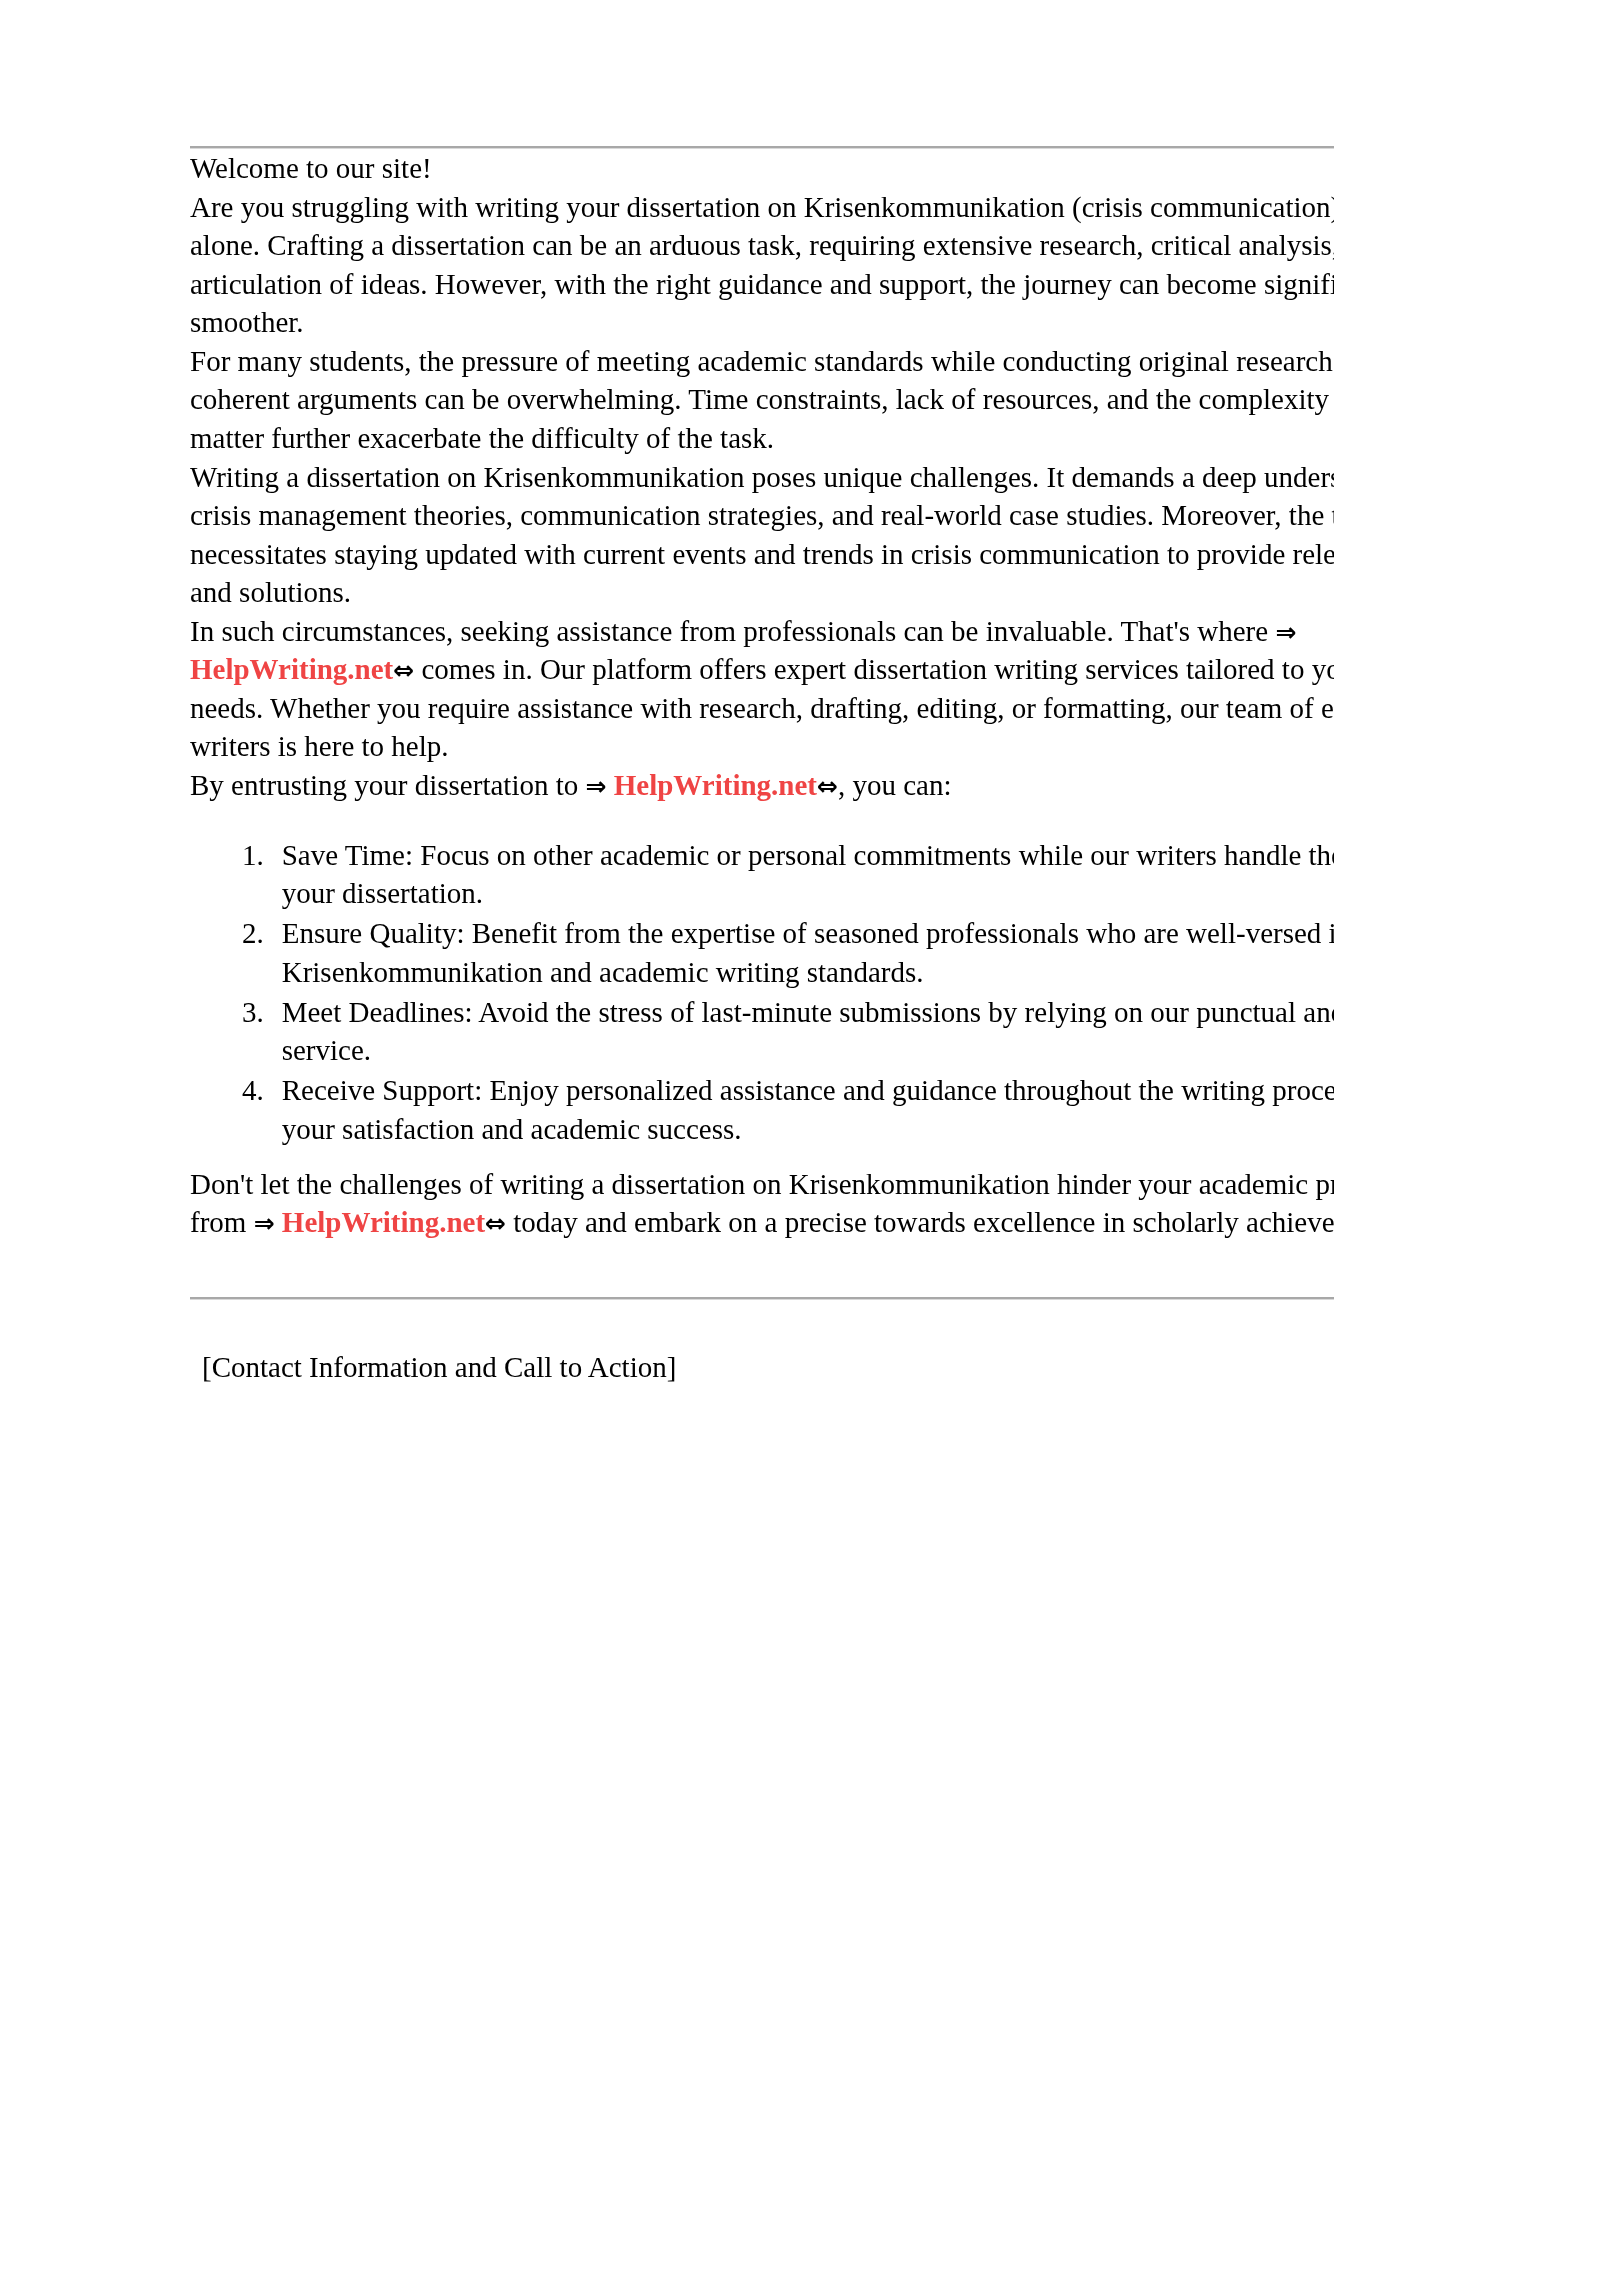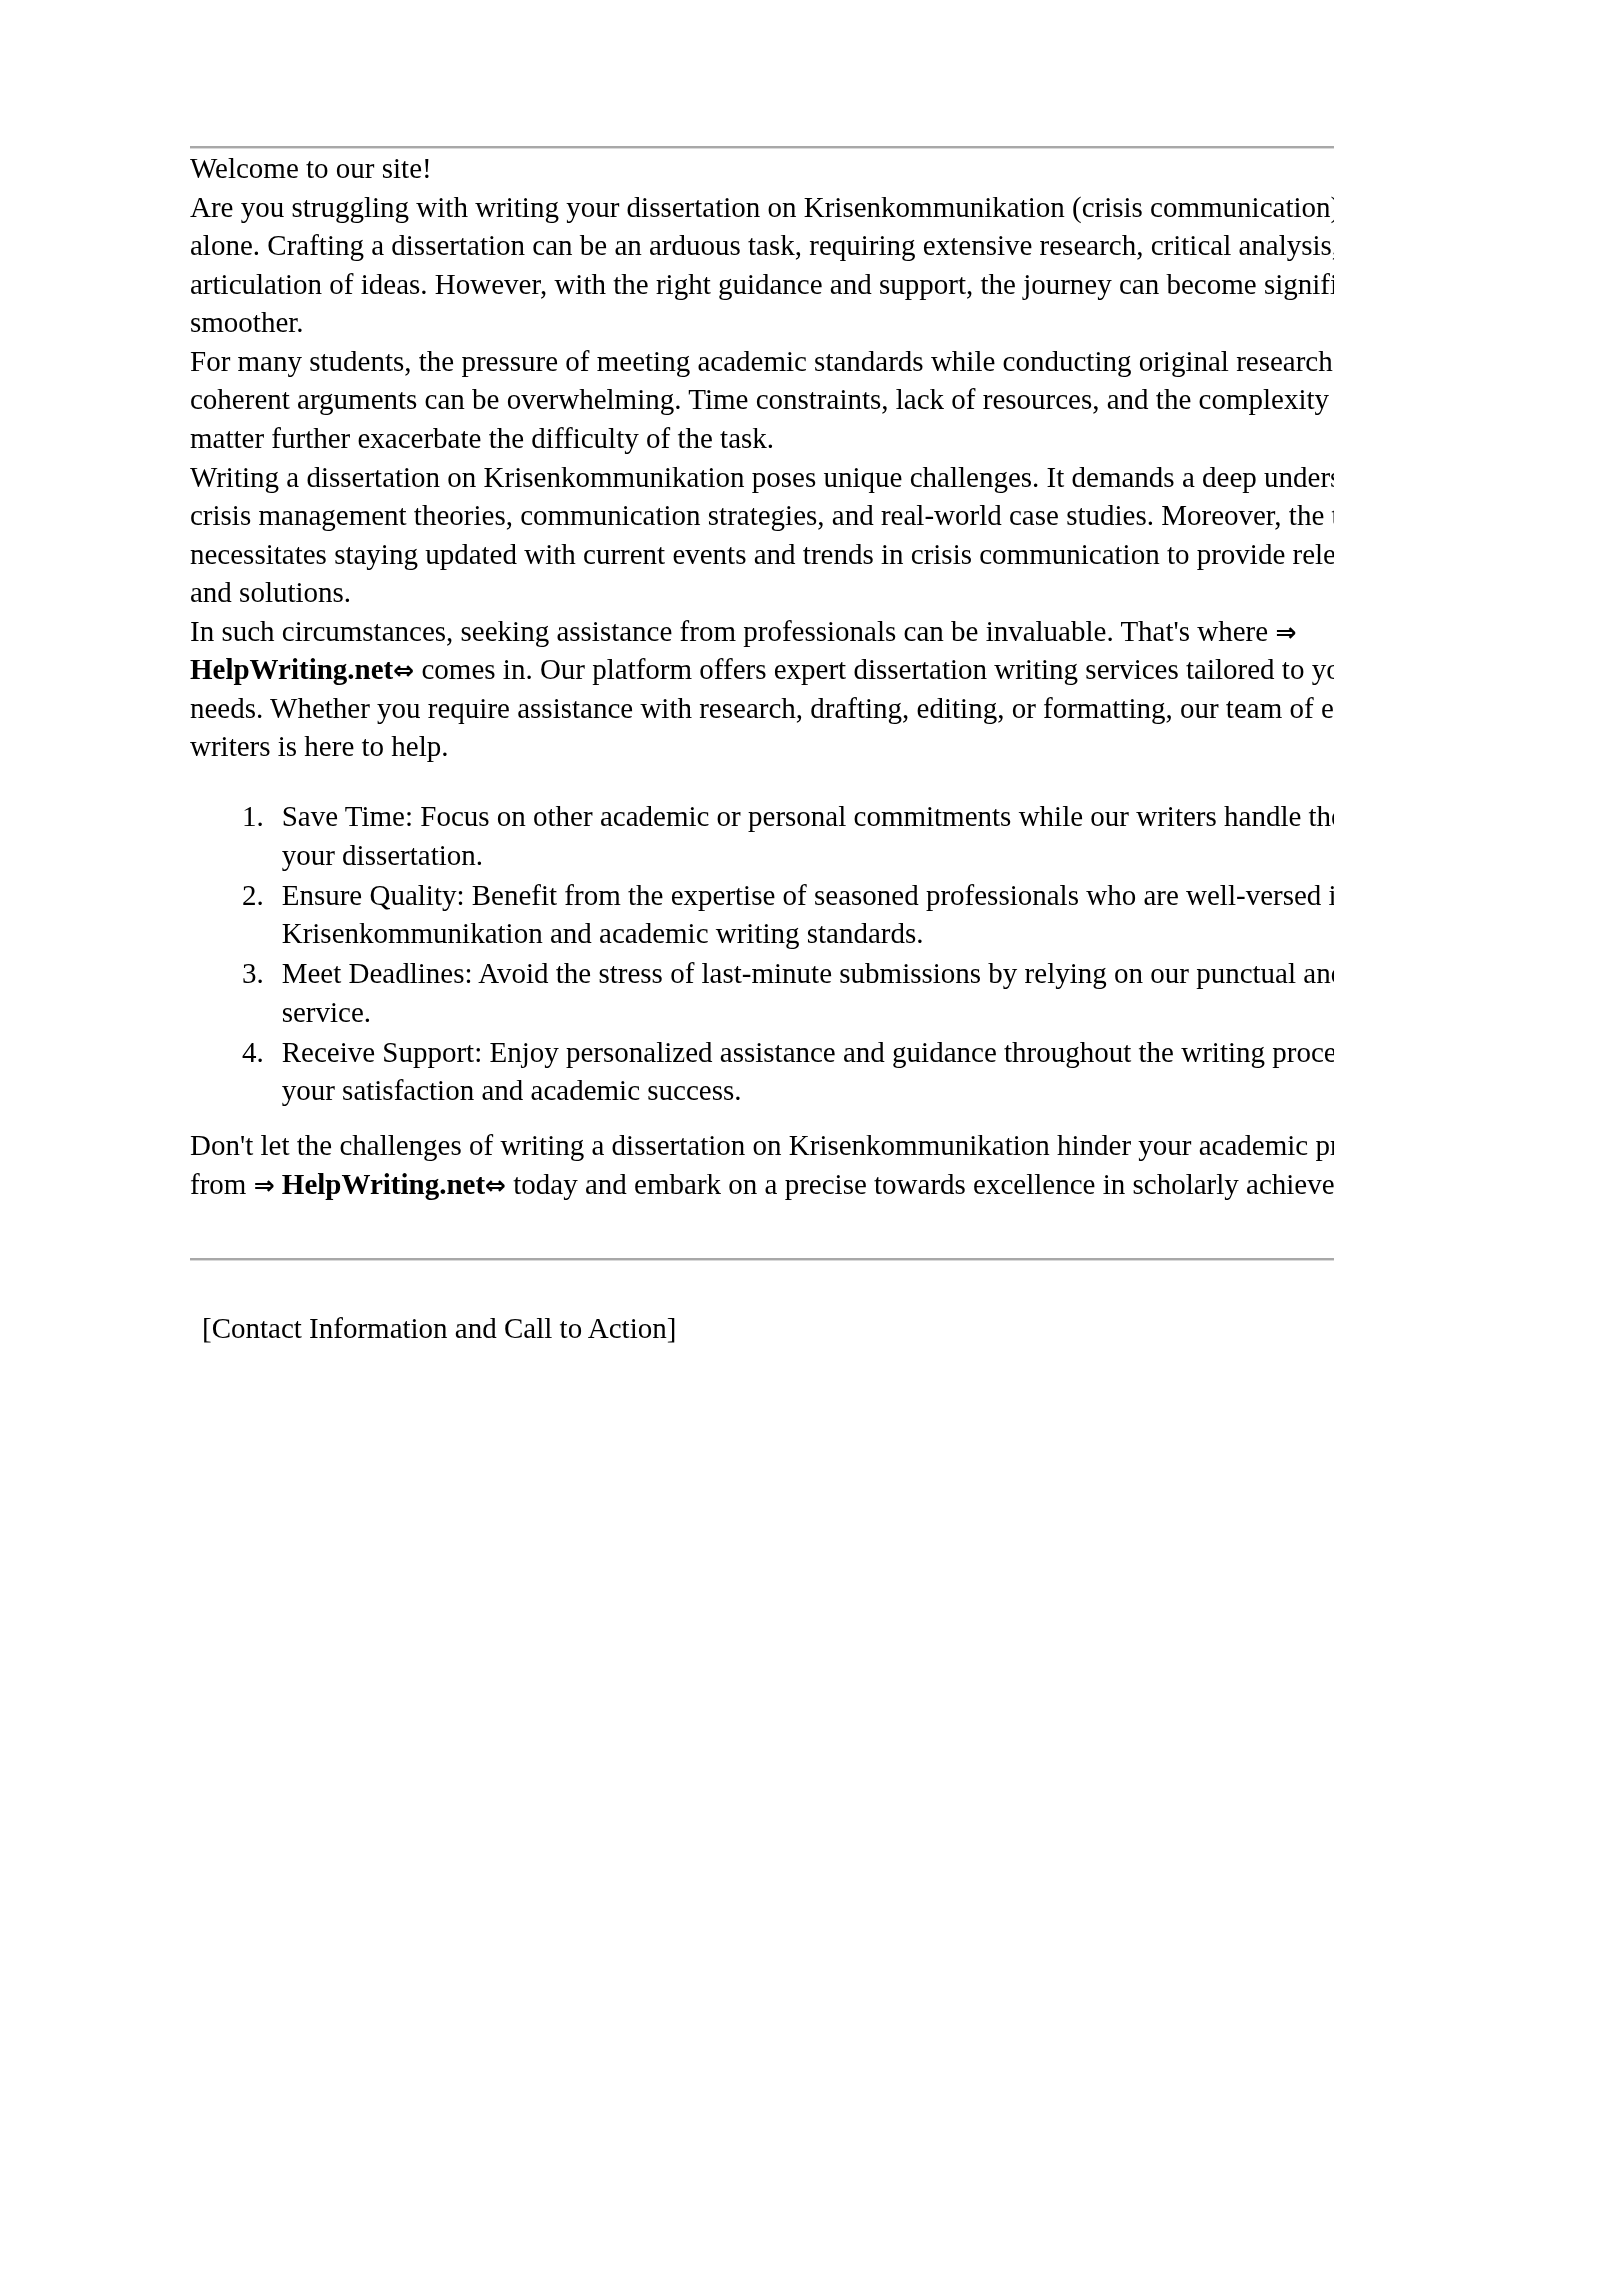--- a/index.html
+++ b/index.html
@@ -61,21 +61,21 @@
     list-style-position: outside;
     list-style-type: decimal;
   }
 
   ol.benefits li {
     margin: 0 0 1.5px 0;
     padding-left: 10.7px;
   }
 
   a.hw-link {
-    color: #000000;
+    color: #ef4444;
     font-weight: bold;
     text-decoration: none;
   }
 
   .arrow {
     font-family: "DejaVu Sans", "Liberation Sans", sans-serif;
     font-size: 25px;
     font-weight: bold;
     color: #000000;
     line-height: 1;
@@ -100,20 +100,21 @@
     <p class="para gap-first">Welcome to our site!</p>
 
     <p class="para gap">Are you struggling with writing your dissertation on Krisenkommunikation (crisis communication)? You're not alone. Crafting a dissertation can be an arduous task, requiring extensive research, critical analysis, and precise articulation of ideas. However, with the right guidance and support, the journey can become significantly smoother.</p>
 
     <p class="para gap">For many students, the pressure of meeting academic standards while conducting original research and presenting coherent arguments can be overwhelming. Time constraints, lack of resources, and the complexity of the subject matter further exacerbate the difficulty of the task.</p>
 
     <p class="para gap">Writing a dissertation on Krisenkommunikation poses unique challenges. It demands a deep understanding of crisis management theories, communication strategies, and real-world case studies. Moreover, the topic necessitates staying updated with current events and trends in crisis communication to provide relevant insights and solutions.</p>
 
     <p class="para gap"><span>In such circumstances, seeking assistance from professionals can be invaluable. That's where </span><span class="arrow arrow-r">⇒</span> <a href="#" class="hw-link">HelpWriting.net</a><span class="arrow">⇔</span><span> comes in. Our platform offers expert dissertation writing services tailored to your specific needs. Whether you require assistance with research, drafting, editing, or formatting, our team of experienced writers is here to help.</span></p>
 
+    <p class="para gap"><span>By entrusting your dissertation to </span><span class="arrow arrow-r">⇒</span> <a href="#" class="hw-link">HelpWriting.net</a><span class="arrow">⇔</span><span>, you can:</span></p>
 
     <ol class="benefits">
       <li>Save Time: Focus on other academic or personal commitments while our writers handle the intricacies of your dissertation.</li>
       <li>Ensure Quality: Benefit from the expertise of seasoned professionals who are well-versed in Krisenkommunikation and academic writing standards.</li>
       <li>Meet Deadlines: Avoid the stress of last-minute submissions by relying on our punctual and efficient service.</li>
       <li>Receive Support: Enjoy personalized assistance and guidance throughout the writing process, ensuring your satisfaction and academic success.</li>
     </ol>
 
     <p class="para gap"><span>Don't let the challenges of writing a dissertation on Krisenkommunikation hinder your academic progress. Order from </span><span class="arrow arrow-r">⇒</span> <a href="#" class="hw-link">HelpWriting.net</a><span class="arrow">⇔</span><span> today and embark on a precise towards excellence in scholarly achievement.</span></p>
 

